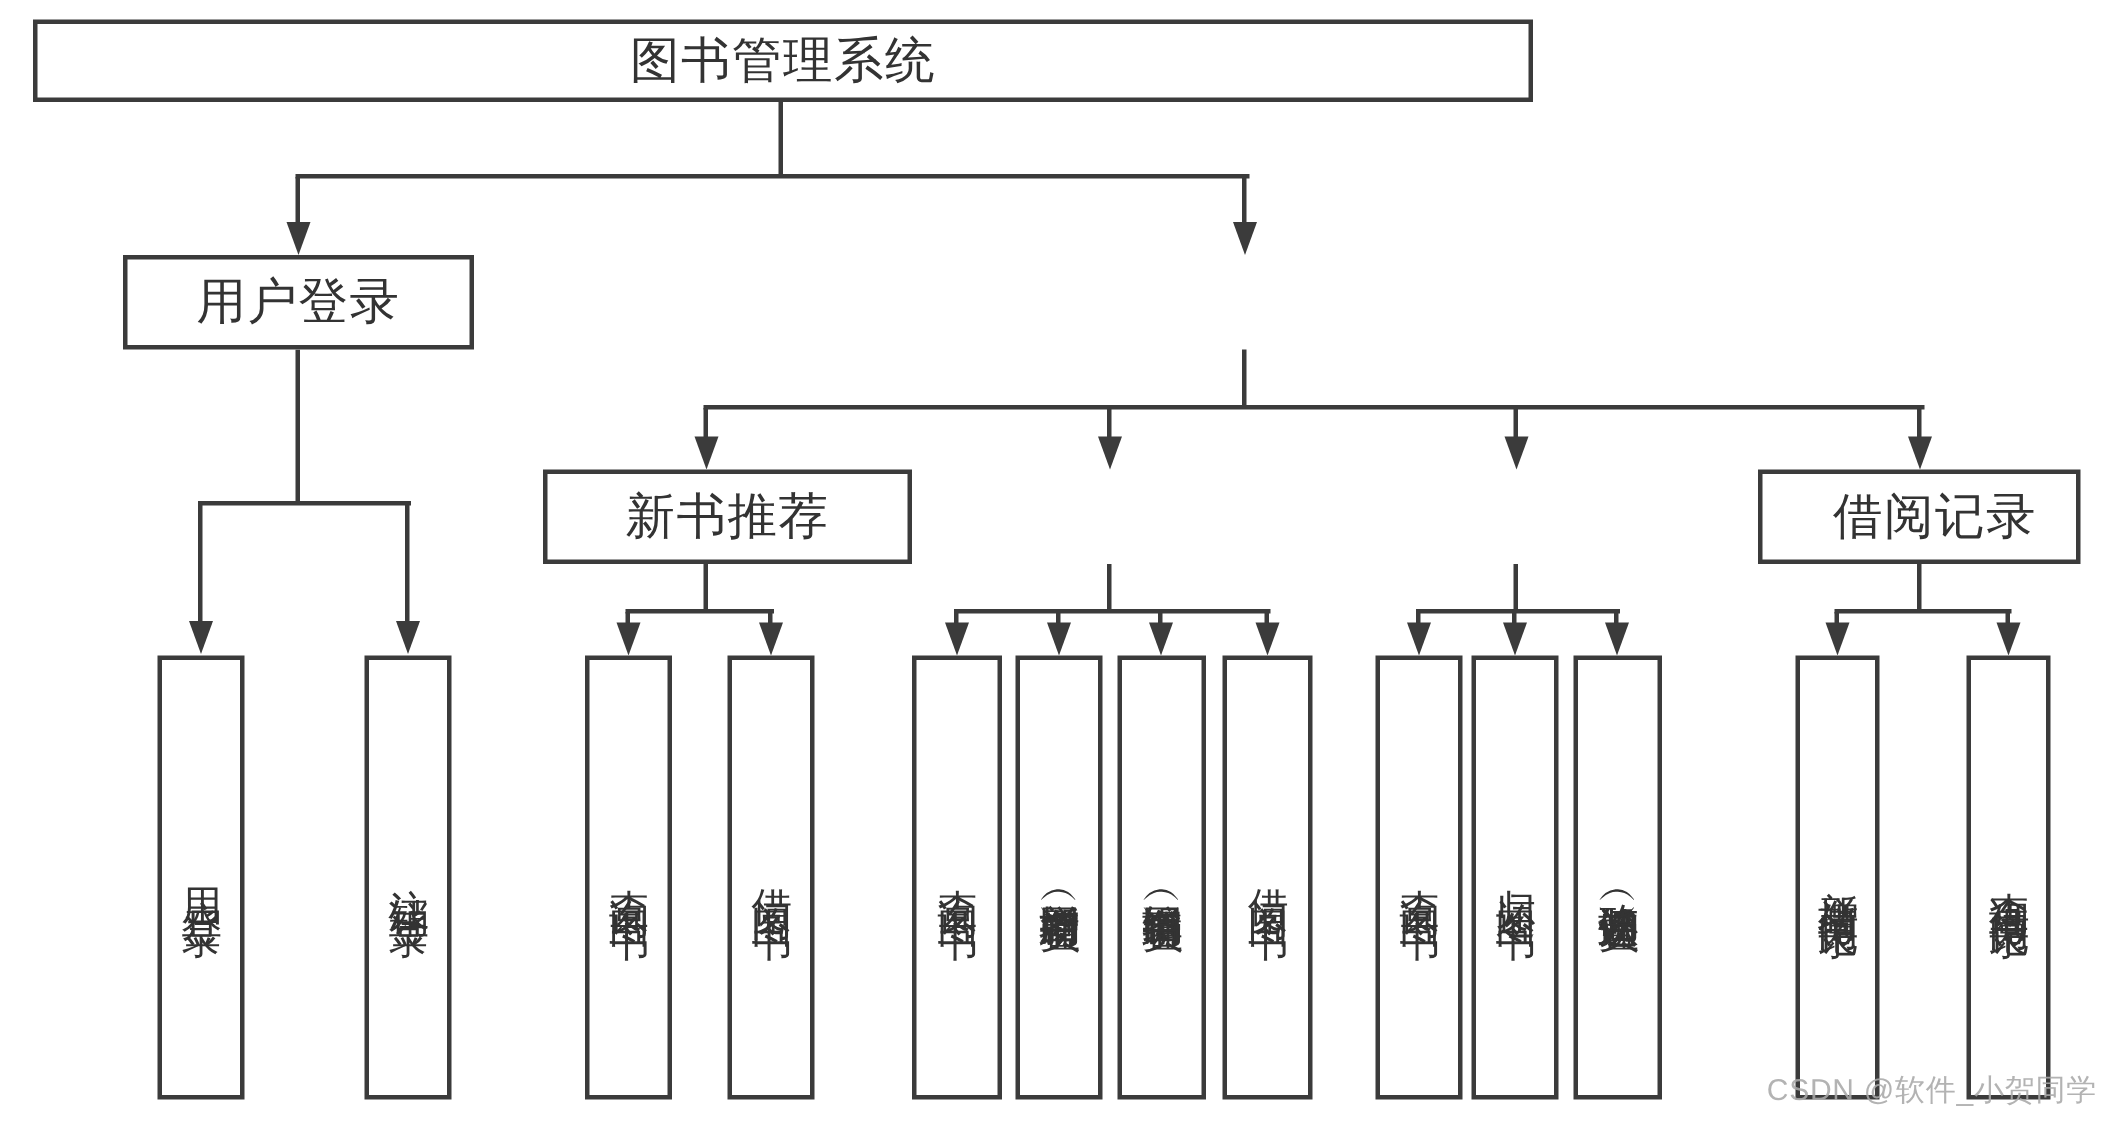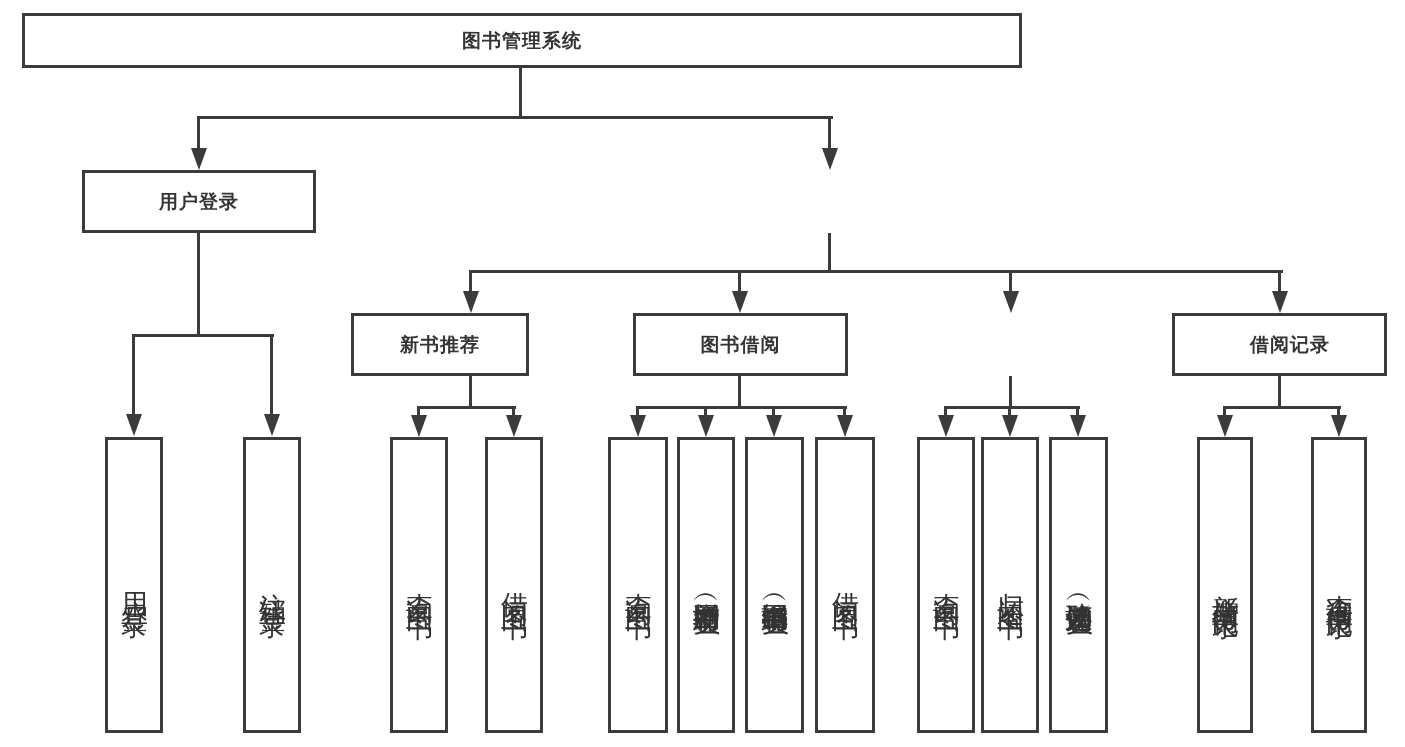--- a/index.html
+++ b/index.html
@@ -4,21 +4,21 @@
 <style>
   html,body{margin:0;padding:0;background:#ffffff;}
   .stage{
     position:relative;width:1405px;height:747px;background:#ffffff;overflow:hidden;
     font-family:"Liberation Sans","DejaVu Sans",sans-serif;color:#333333;
   }
   .node{
     position:absolute;box-sizing:border-box;border:3px solid #3b3b3b;background:#ffffff;
     display:flex;align-items:center;justify-content:center;
   }
-  .hnode{font-size:19px;letter-spacing:1px;white-space:nowrap;font-weight:bold;}
+  .hnode{font-size:33px;letter-spacing:1px;white-space:nowrap;}
   .vnode{}
   .vtext{
     writing-mode:vertical-rl;text-orientation:upright;
     font-size:27px;line-height:1;display:block;
   }
   .t4{letter-spacing:7px;}
   .t6{letter-spacing:4px;}
   .t9{letter-spacing:1px;}
   .vline{position:absolute;width:3px;background:#3b3b3b;}
   .hline{position:absolute;height:3px;background:#3b3b3b;}
@@ -35,22 +35,21 @@
 </style>
 </head>
 <body>
 
 <div class="stage">
 
   <div class="node hnode" style="left:22px;top:13px;width:1000px;height:55px;">图书管理系统</div>
 
   <div class="node hnode" style="left:82px;top:170px;width:234px;height:63px;">用户登录</div>
 
-  <div class="node hnode" style="left:351px;top:313px;width:178px;height:63px;">新书推荐</div>
-  <div class="node hnode" style="left:633px;top:313px;width:215px;height:63px;">图书借阅</div>
+  <div class="node hnode" style="left:362px;top:313px;width:246px;height:63px;">新书推荐</div>
   <div class="node hnode" style="left:1172px;top:313px;width:215px;height:63px;padding-left:21px;">借阅记录</div>
 
   <div class="node vnode" style="left:105px;top:437px;width:58px;height:296px;">
     <span class="vtext t4">用户登录</span>
   </div>
   <div class="node vnode" style="left:243px;top:437px;width:58px;height:296px;">
     <span class="vtext t4">注销登录</span>
   </div>
 
   <div class="node vnode" style="left:390px;top:437px;width:58px;height:296px;">
@@ -83,20 +82,21 @@
     <span class="vtext t9">确认归还（管理员）</span>
   </div>
 
   <div class="node vnode" style="left:1197px;top:437px;width:56px;height:296px;">
     <span class="vtext t6">新增借阅记录</span>
   </div>
   <div class="node vnode" style="left:1311px;top:437px;width:56px;height:296px;">
     <span class="vtext t6">查询借阅记录</span>
   </div>
 
+  <div class="watermark">CSDN @软件_小贺同学</div>
 <div class="vline" style="left: 519px; top: 68px; height: 50px;"></div>
     <div class="vline" style="left: 197px; top: 233px; height: 103px;"></div>
     <div class="vline" style="left: 828px; top: 233px; height: 39px;"></div>
     <div class="vline" style="left: 469px; top: 376px; height: 32px;"></div>
     <div class="vline" style="left: 738px; top: 376px; height: 32px;"></div>
     <div class="vline" style="left: 1009px; top: 376px; height: 32px;"></div>
     <div class="vline" style="left: 1278px; top: 376px; height: 32px;"></div>
     <div class="hline" style="left: 197px; top: 116px; width: 636px;"></div>
     <div class="hline" style="left: 132px; top: 334px; width: 142px;"></div>
     <div class="hline" style="left: 469px; top: 270px; width: 814px;"></div>

